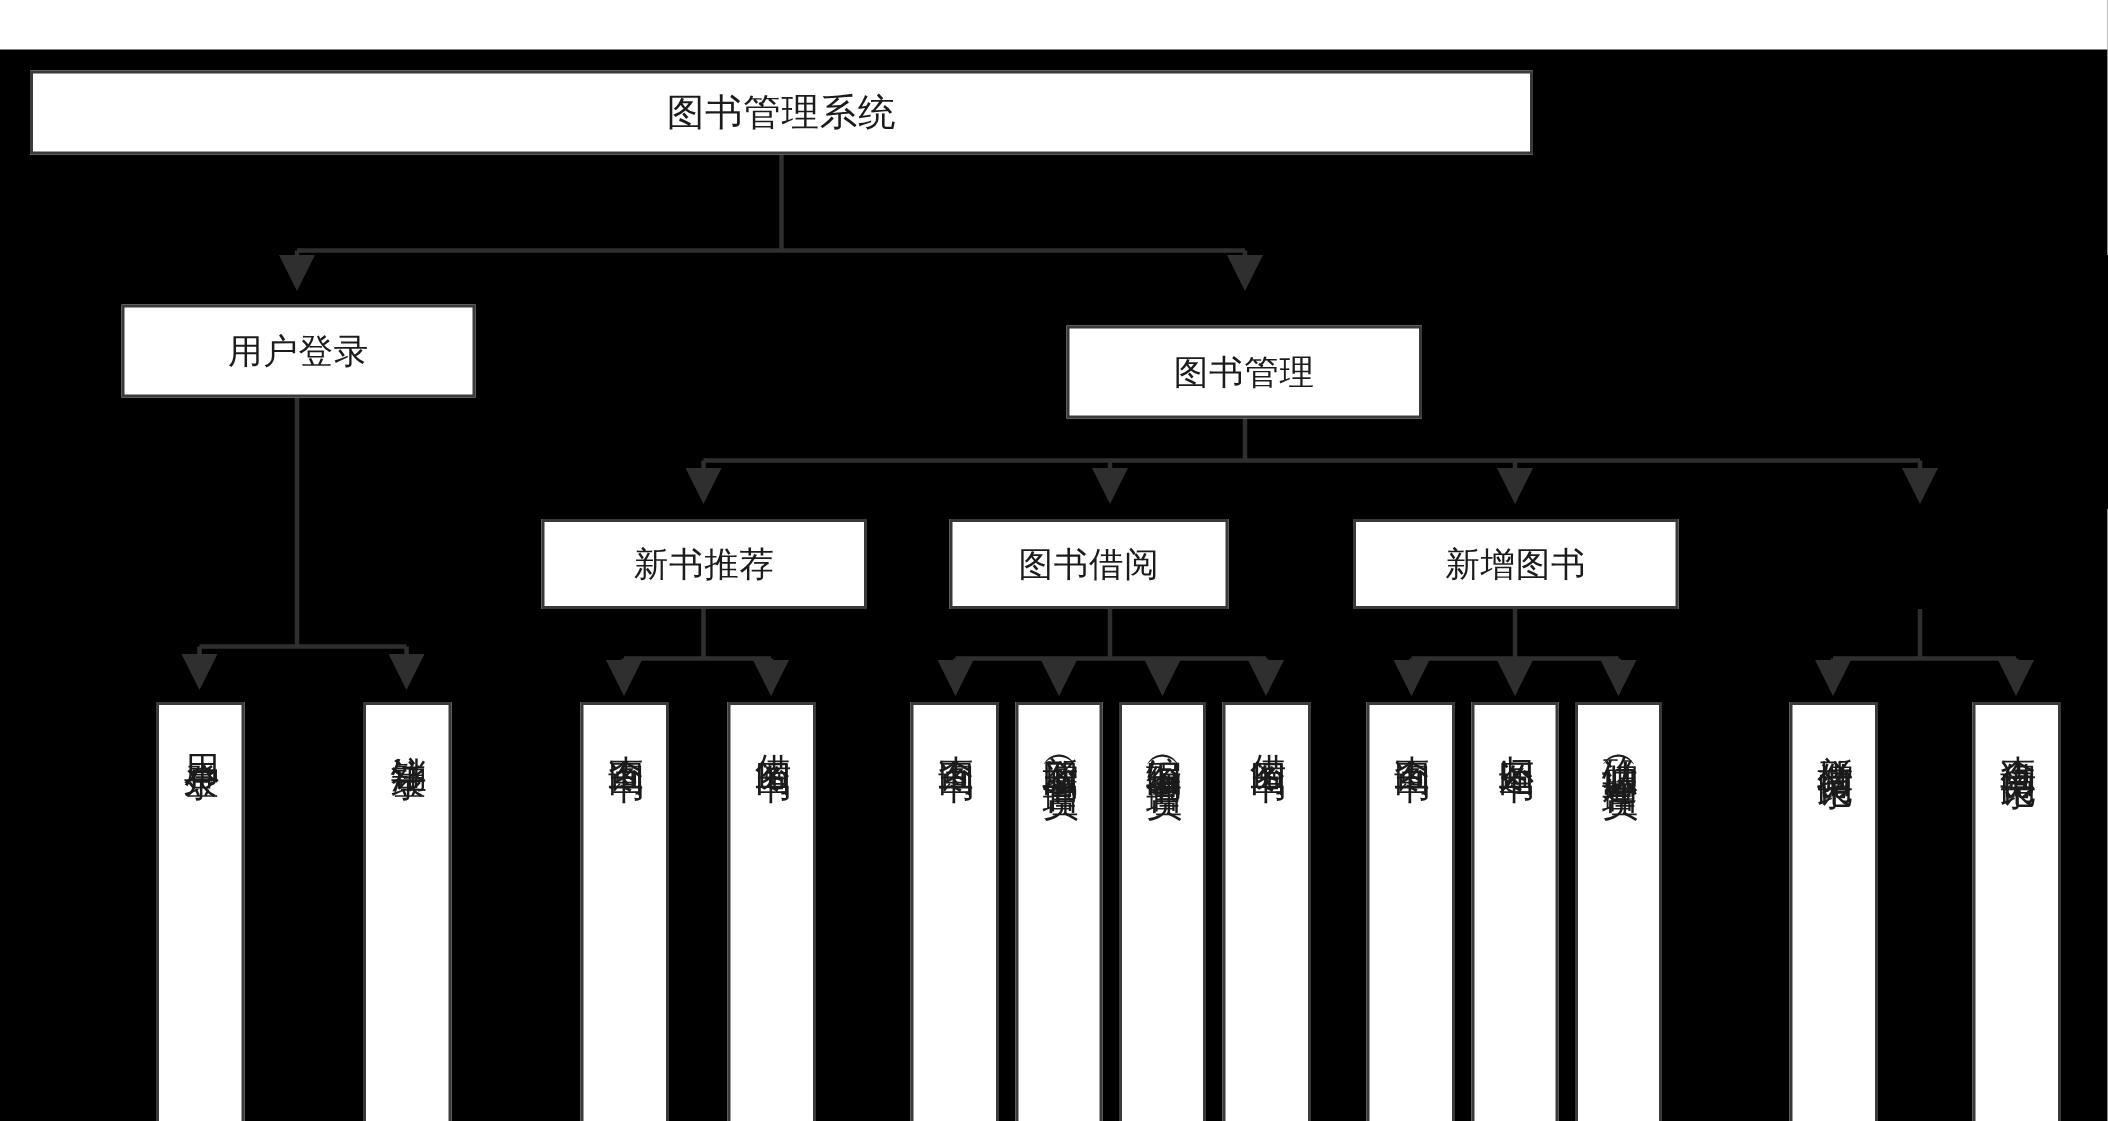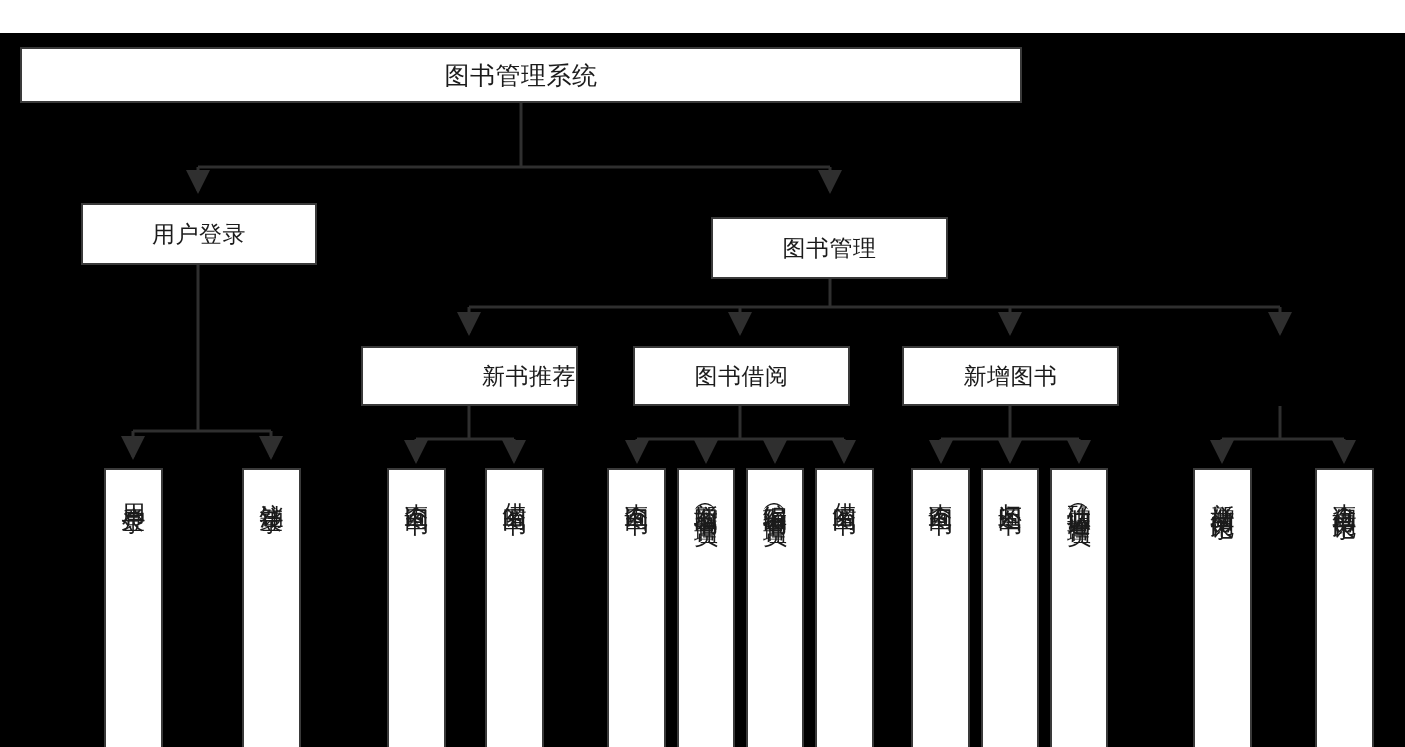--- a/index.html
+++ b/index.html
@@ -130,24 +130,24 @@
     <span class="label">图书管理系统</span>
   </div>
 
   <div class="node horizontal" style="left:81px; top:170px; width:236px; height:62px;">
     <span class="label">用户登录</span>
   </div>
   <div class="node horizontal" style="left:711px; top:184px; width:237px; height:62px;">
     <span class="label">图书管理</span>
   </div>
 
-  <div class="node horizontal" style="left:361px; top:313px; width:217px; height:60px;justify-content:flex-end;">
+  <div class="node horizontal" style="left:361px; top:313px; width:217px; height:60px;">
     <span class="label">新书推荐</span>
   </div>
-  <div class="node horizontal" style="left:633px; top:313px; width:217px; height:60px;">
+  <div class="node horizontal" style="left:633px; top:313px; width:186px; height:60px;">
     <span class="label">图书借阅</span>
   </div>
   <div class="node horizontal" style="left:902px; top:313px; width:217px; height:60px;">
     <span class="label">新增图书</span>
   </div>
 
   <div class="node vertical" style="left:104px; top:435px; width:59px; height:298px;">
     <span class="label">用户登录</span>
   </div>
   <div class="node vertical" style="left:242px; top:435px; width:59px; height:298px;">

